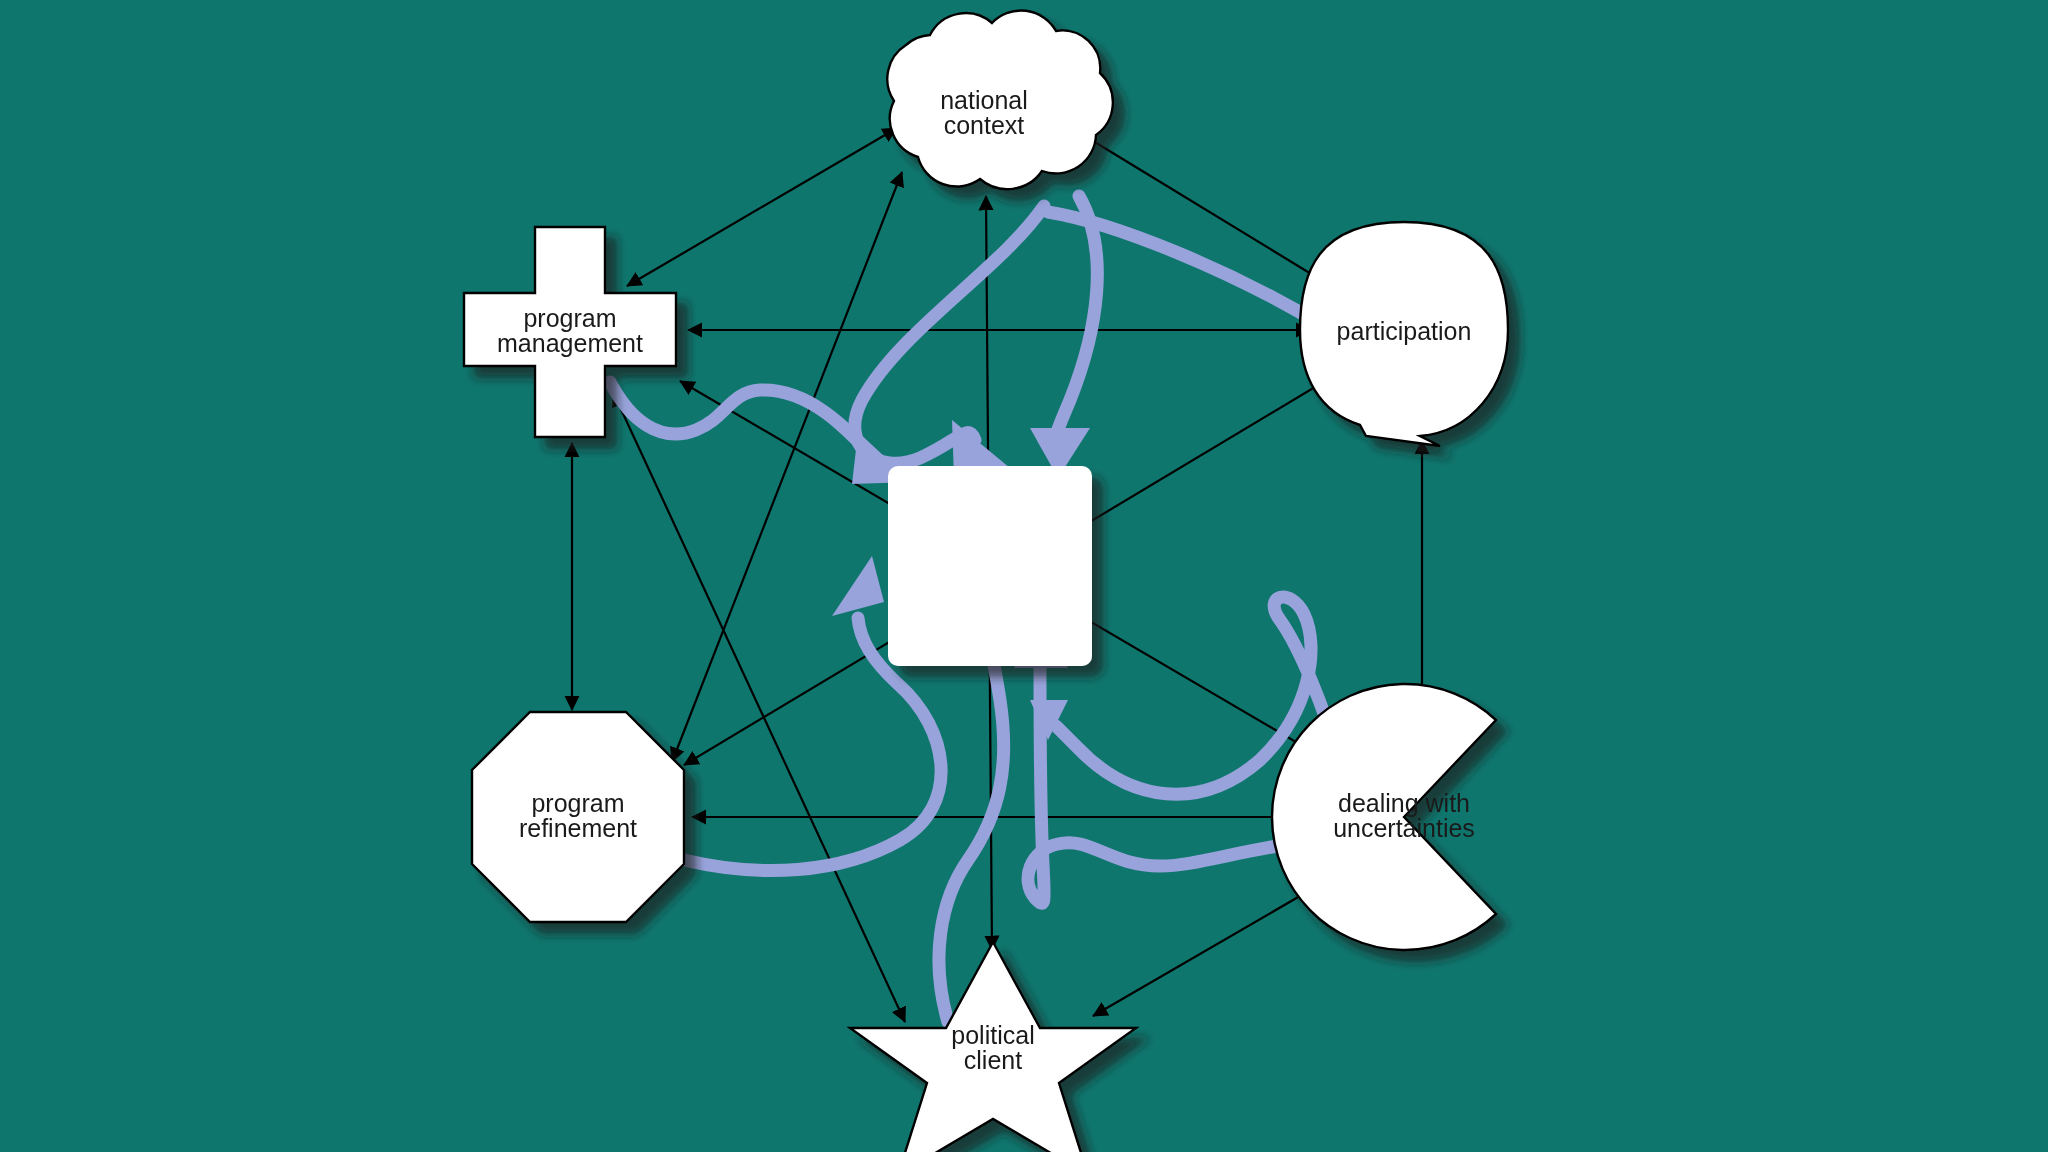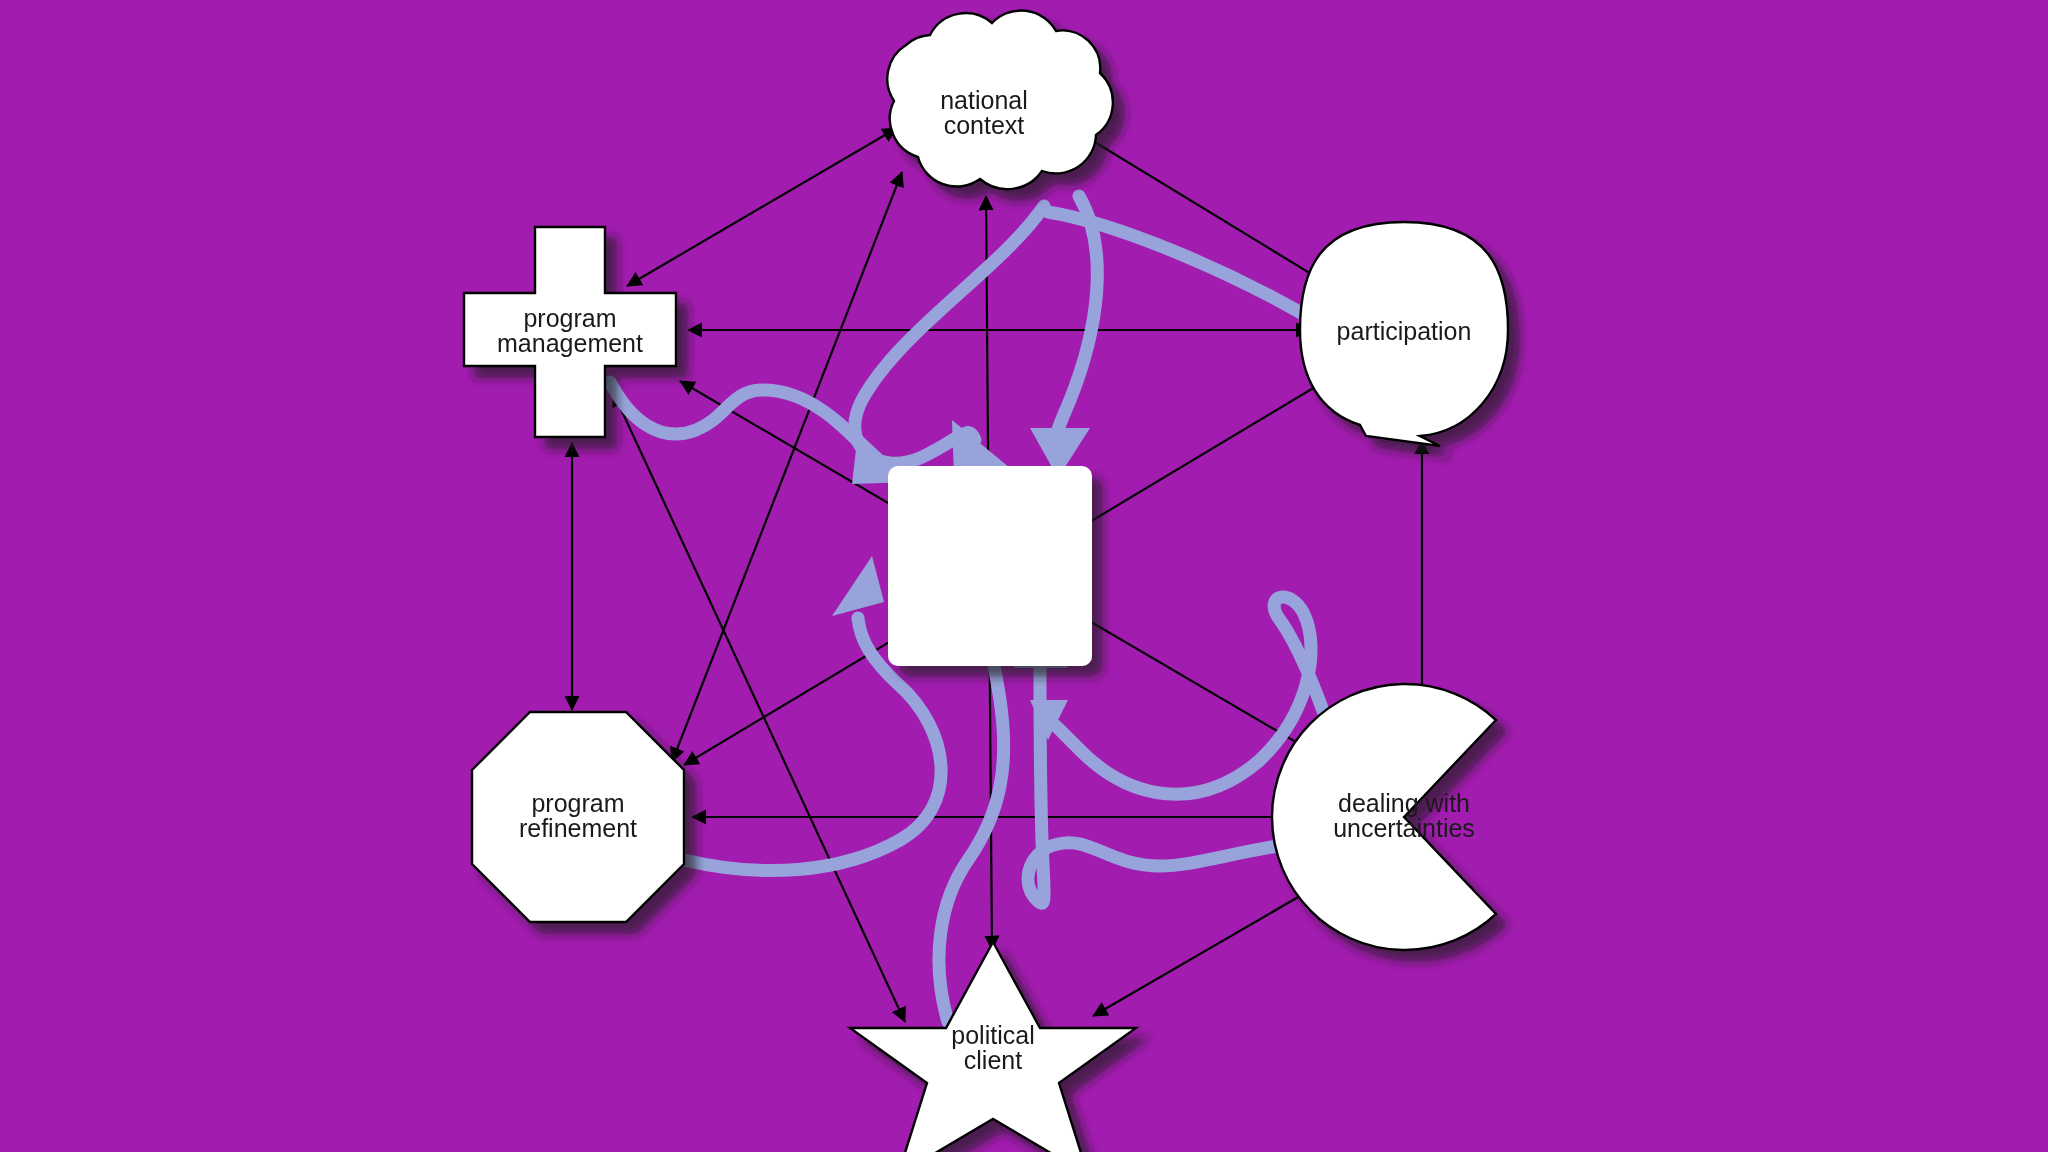--- a/index.html
+++ b/index.html
@@ -10,21 +10,21 @@
   body {
     width: 2048px;
     height: 1152px;
     overflow: hidden;
     font-family: "Liberation Sans", sans-serif;
   }
   #stage {
     position: relative;
     width: 2048px;
     height: 1152px;
-    background: #a21caf;
+    background: #0f766e;
   }
   #diagram {
     position: absolute;
     left: 0; top: 0;
     width: 2048px;
     height: 1152px;
     display: block;
   }
   .node-label {
     font-family: "Liberation Sans", sans-serif;

